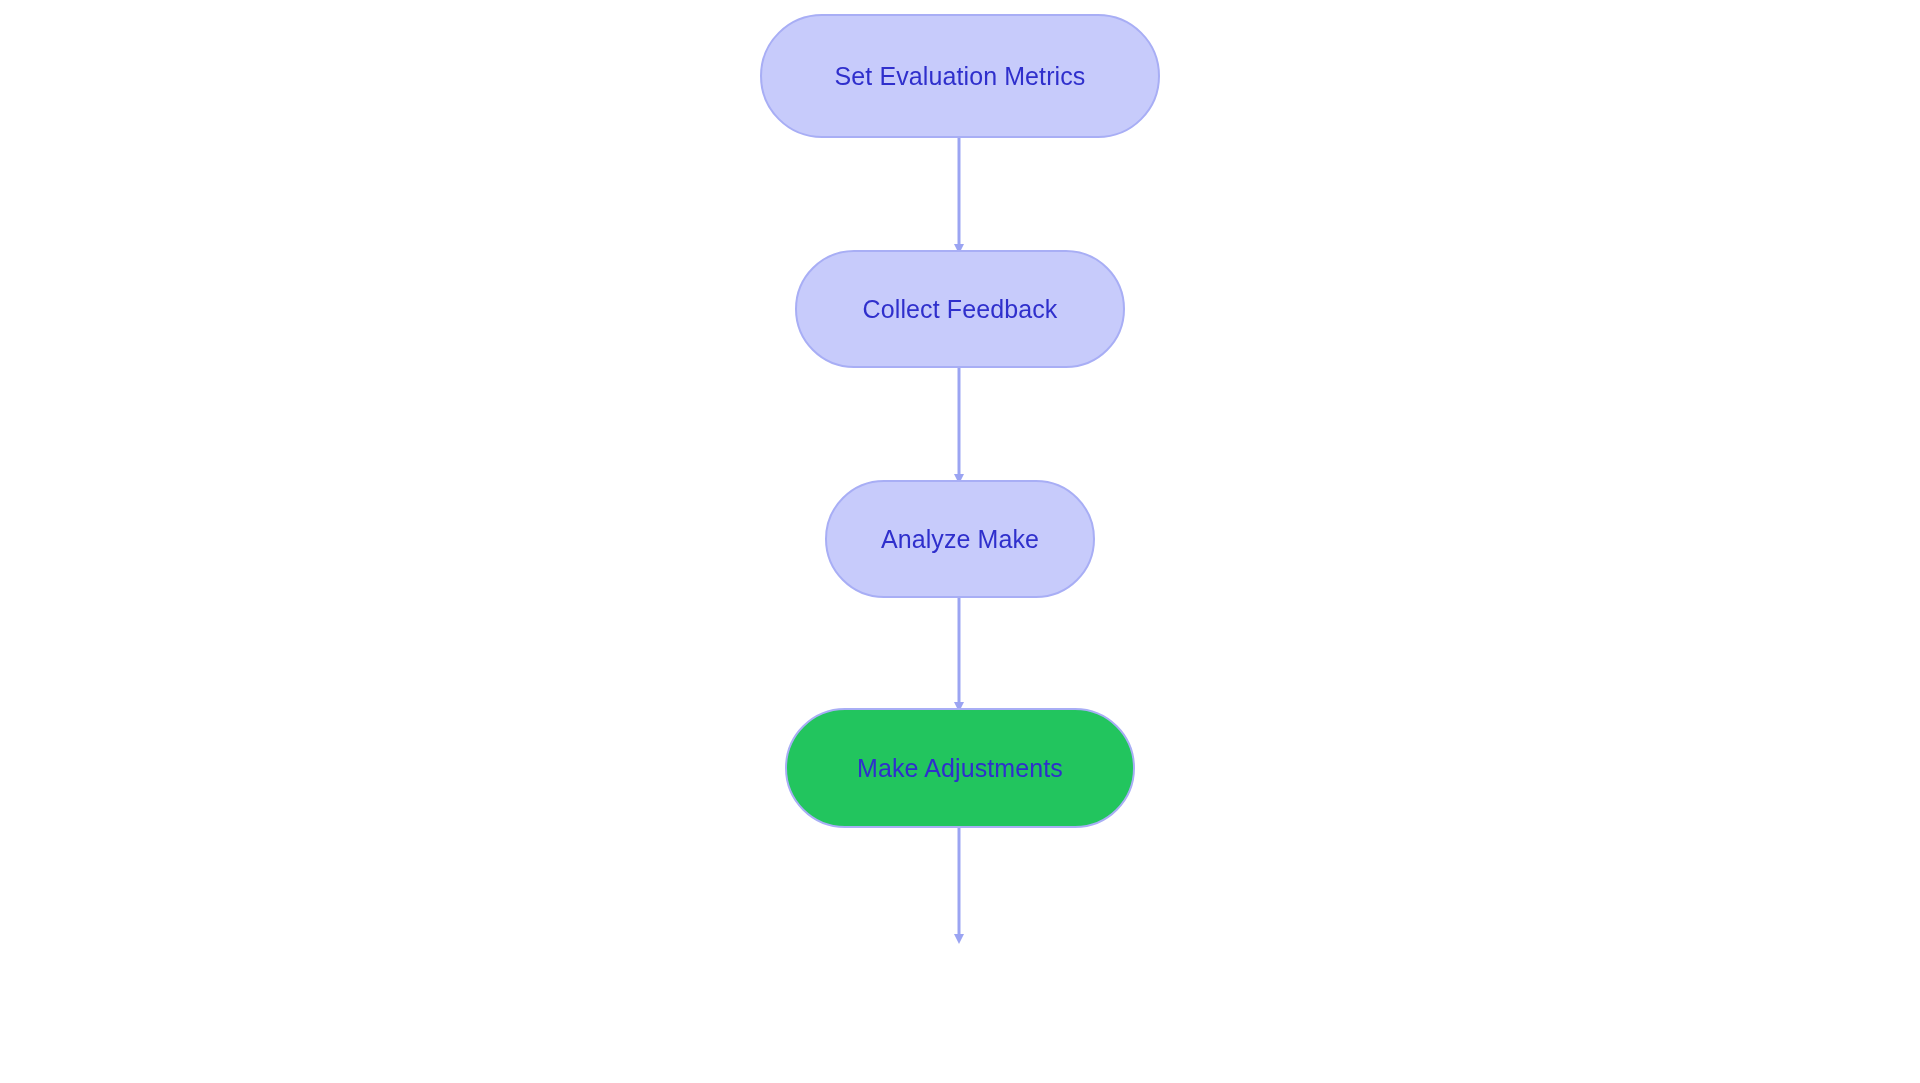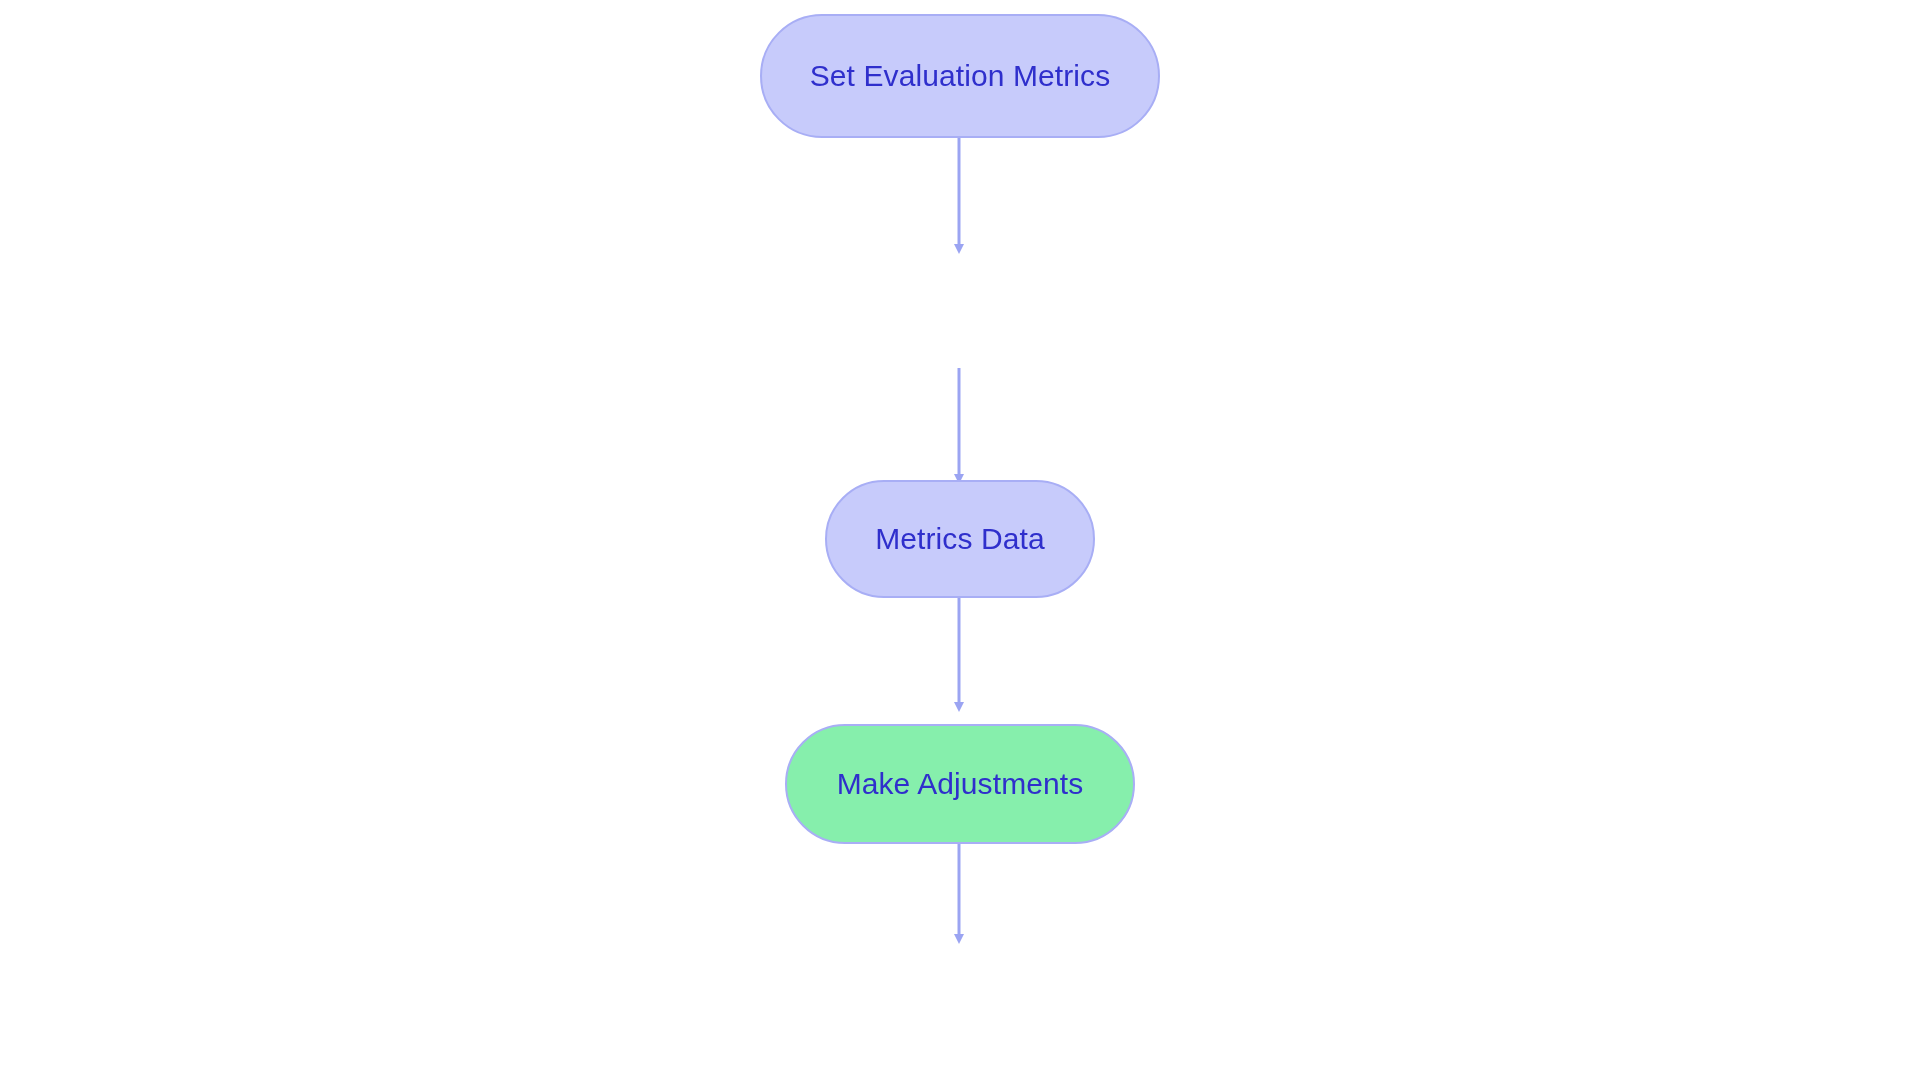--- a/index.html
+++ b/index.html
@@ -48,21 +48,21 @@
     display: flex;
     align-items: center;
     justify-content: center;
     background: #c7cbfb;
     border: 2px solid #a8aef5;
     border-radius: 9999px;
     cursor: default;
   }
 
   .node-label {
-    font-size: 30px;
+    font-size: 25px;
     line-height: 1;
     font-weight: 400;
     color: #2f2fcc;
     letter-spacing: 0.1px;
     white-space: nowrap;
     text-align: right;
     -webkit-font-smoothing: antialiased;
   }
 </style>
 </head>
@@ -81,21 +81,24 @@
         <line x1="959" y1="368" x2="959" y2="479" stroke="#9ba4f2" stroke-width="3" marker-end="url(#arrowhead)"></line>
         <line x1="959" y1="598" x2="959" y2="707" stroke="#9ba4f2" stroke-width="3" marker-end="url(#arrowhead)"></line>
         <line x1="959" y1="828" x2="959" y2="939" stroke="#9ba4f2" stroke-width="3" marker-end="url(#arrowhead)"></line>
       </g>
   </svg>
 
   <div id="node-layer">
       <div class="node" style="left: 760px; top: 14px; width: 400px; height: 124px; background: rgb(199, 203, 251); border-color: rgb(168, 174, 245);">
         <span class="node-label" style="color: rgb(47, 47, 204);">Set Evaluation Metrics</span>
       </div>
+      <div class="node" style="left: 795px; top: 250px; width: 330px; height: 118px; background: rgb(199, 203, 251); border-color: rgb(168, 174, 245);">
+        <span class="node-label" style="color: rgb(47, 47, 204);">Collect Feedback</span>
+      </div>
       <div class="node" style="left: 825px; top: 480px; width: 270px; height: 118px; background: rgb(199, 203, 251); border-color: rgb(168, 174, 245);">
-        <span class="node-label" style="color: rgb(47, 47, 204);">Metrics Data</span>
+        <span class="node-label" style="color: rgb(47, 47, 204);">Analyze Make</span>
       </div>
-      <div class="node" style="left: 785px; top: 708px; width: 350px; height: 120px; background: #86efac; border-color: rgb(168, 174, 245); margin-top: 16px;">
+      <div class="node" style="left: 785px; top: 708px; width: 350px; height: 120px; background: #22c55e; border-color: rgb(168, 174, 245);">
         <span class="node-label" style="color: rgb(47, 47, 204);">Make Adjustments</span>
       </div>
     </div>
 
 </div>
 
 </body></html>

